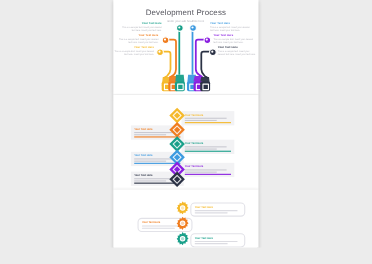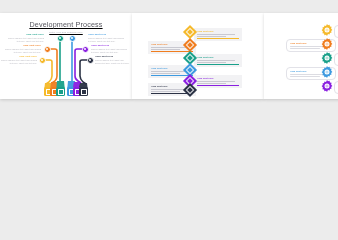--- a/index.html
+++ b/index.html
@@ -2,21 +2,21 @@
 <html><head>
 <meta charset="utf-8">
 <style>
   html,body{margin:0;padding:0;}
   body{
     width:338px;height:225px;background:#ececec;
     font-family:"Liberation Sans",sans-serif;overflow:hidden;
   }
   .grid{
     width:338px;height:225px;
-    display:grid;grid-template-columns:1fr 1fr 1fr 1fr;grid-template-rows:1fr 1fr;text-decoration:underline;
+    display:grid;grid-template-columns:1fr;grid-template-rows:1fr 1fr;
   }
   .cell{position:relative;display:flex;align-items:center;justify-content:center;}
   .slide{
     position:relative;width:132px;height:86px;background:#fff;
     box-shadow:0 1px 3px rgba(0,0,0,.16);overflow:hidden;
   }
   .title{
     text-align:center;font-size:7.2px;color:#55555d;font-weight:400;
     letter-spacing:.15px;margin-top:7px;
   }

